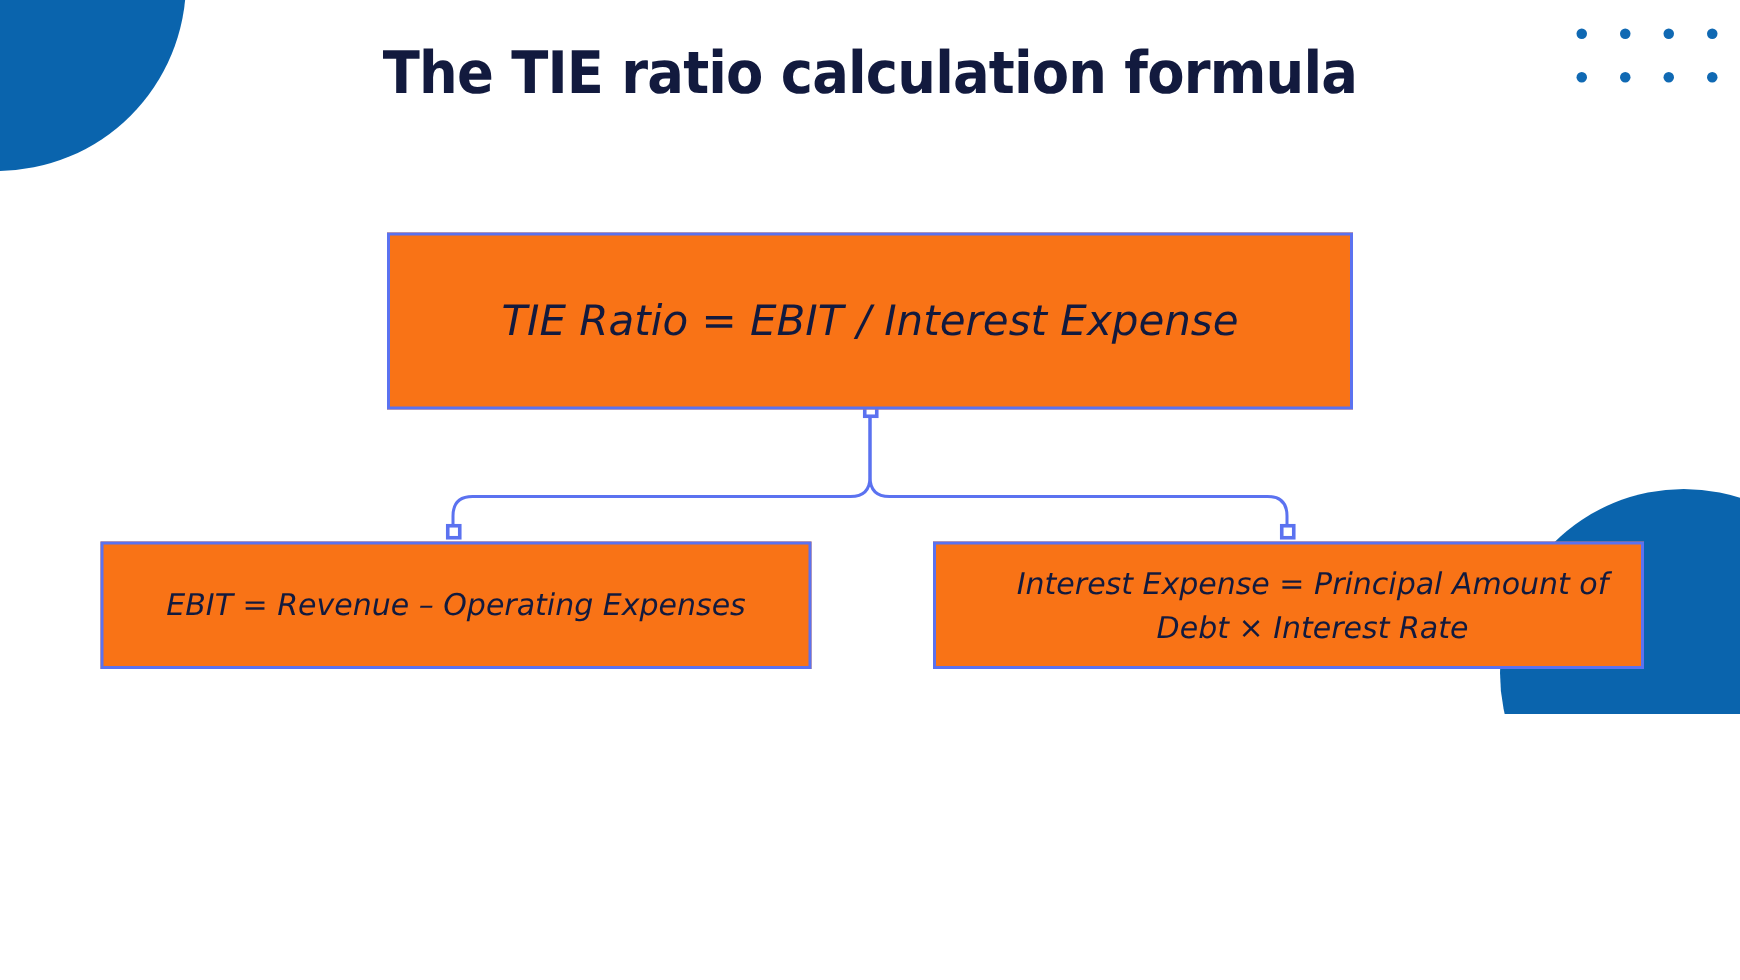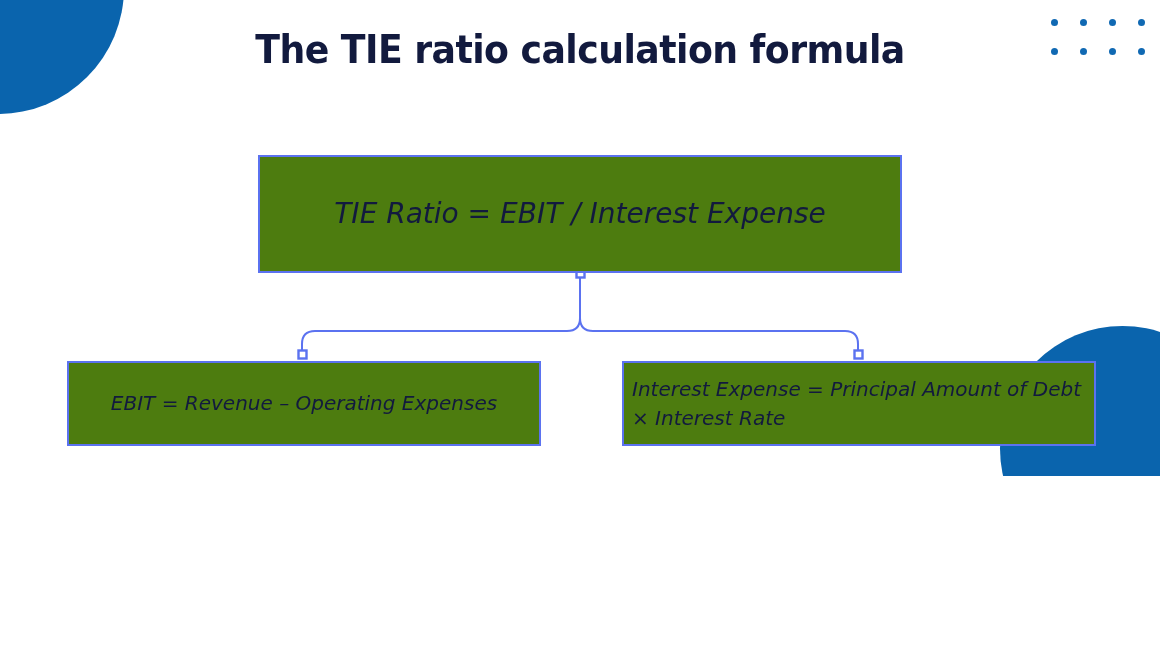--- a/index.html
+++ b/index.html
@@ -74,28 +74,28 @@
     letter-spacing: -0.6px;
     transform: scaleX(0.93);
     white-space: nowrap;
   }
 
   
   .node-box {
     position: absolute;
     box-sizing: border-box;
     border: 2px solid #5b72f0;
-    background: #4d7c0f;
+    background: #f97316;
     display: flex;
     align-items: center;
     justify-content: center;
     color: #121a3e;
     font-family: "DejaVu Sans", sans-serif;
     font-style: italic;
-    text-align: left;
+    text-align: center;
     line-height: 1.45;
   }
   #node-root {
     left: 258px;
     top: 155px;
     width: 644px;
     height: 118px;
     font-size: 28px;
   }
   #node-ebit {
@@ -109,20 +109,21 @@
   #node-interest {
     left: 622px;
     top: 361px;
     width: 474px;
     height: 85px;
     font-size: 20px;
   }
   #node-interest .node-text {
     width: 500px;
     margin-left: -2px;
+    padding-left: 44px;
   }
   .node-text {
     padding: 0 10px;
   }
 
   
   #connector {
     position: absolute;
     left: 0;
     top: 0;

